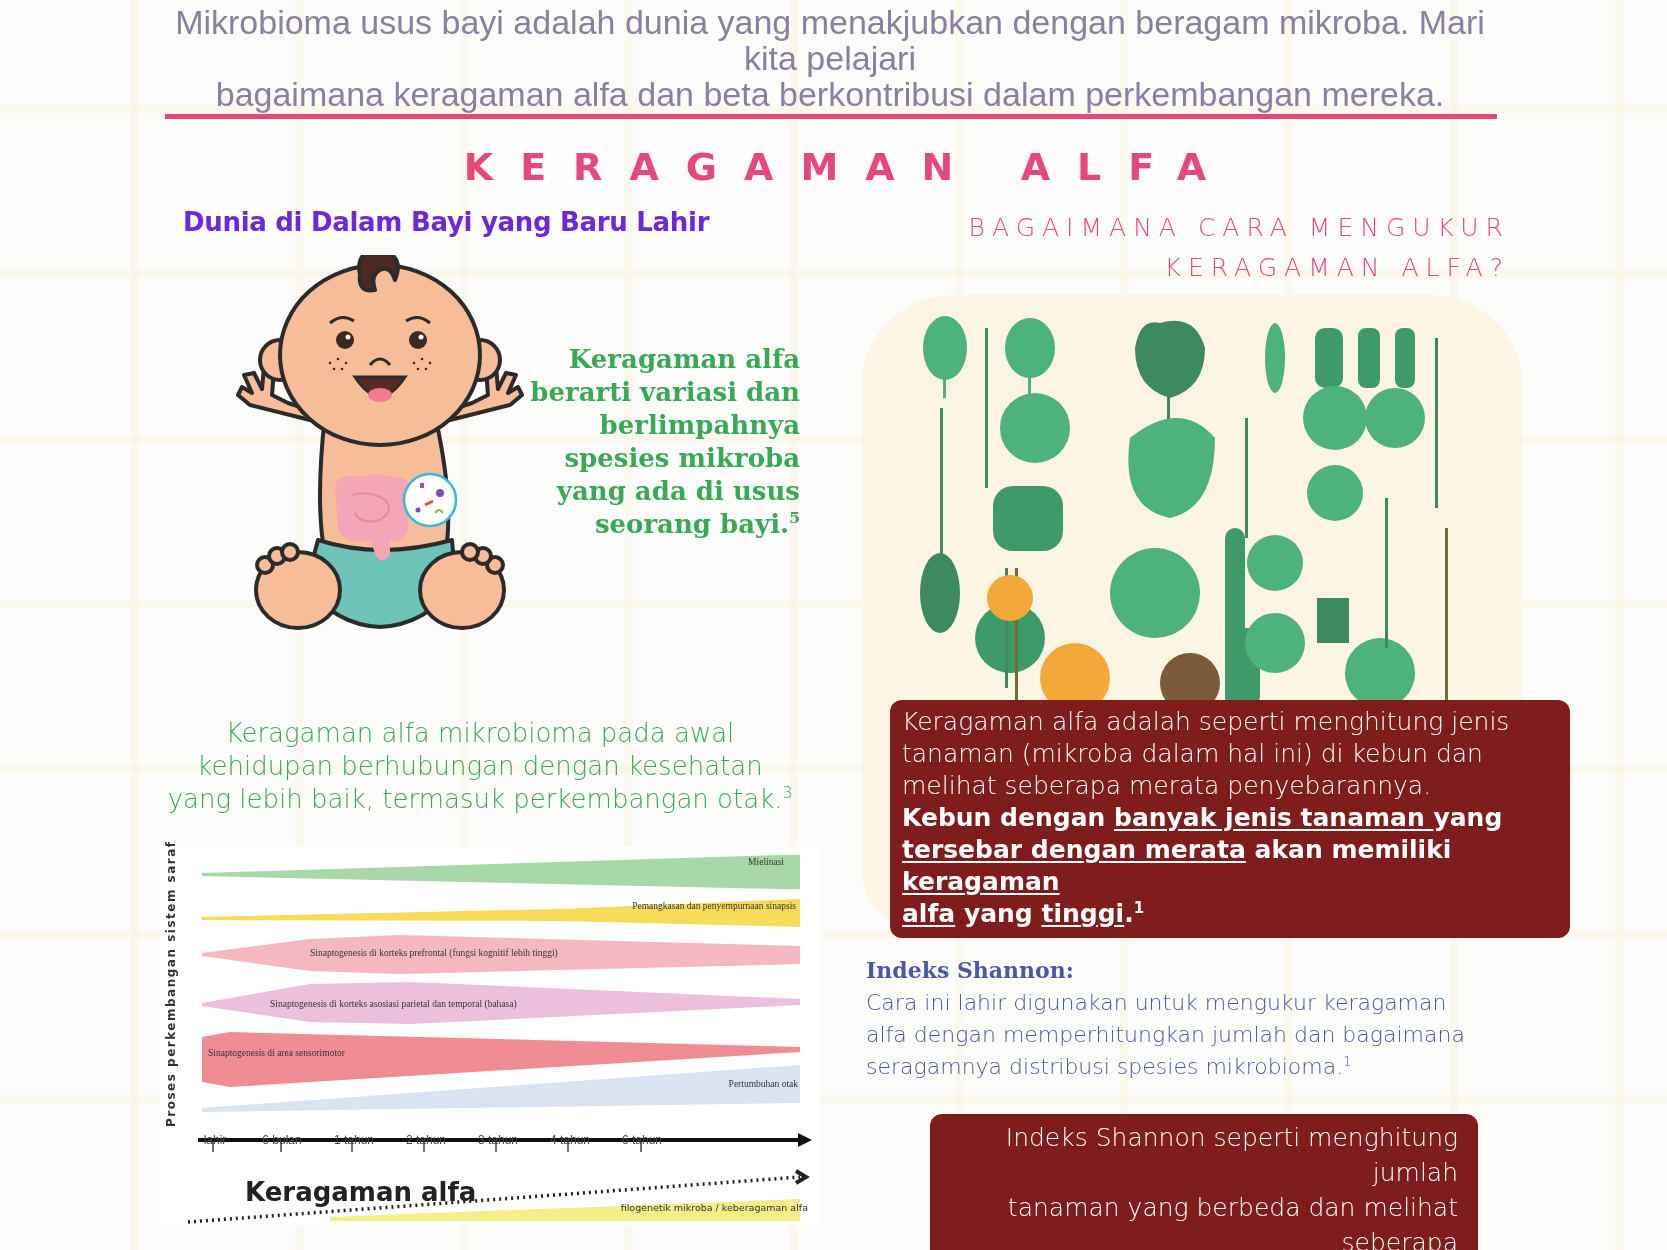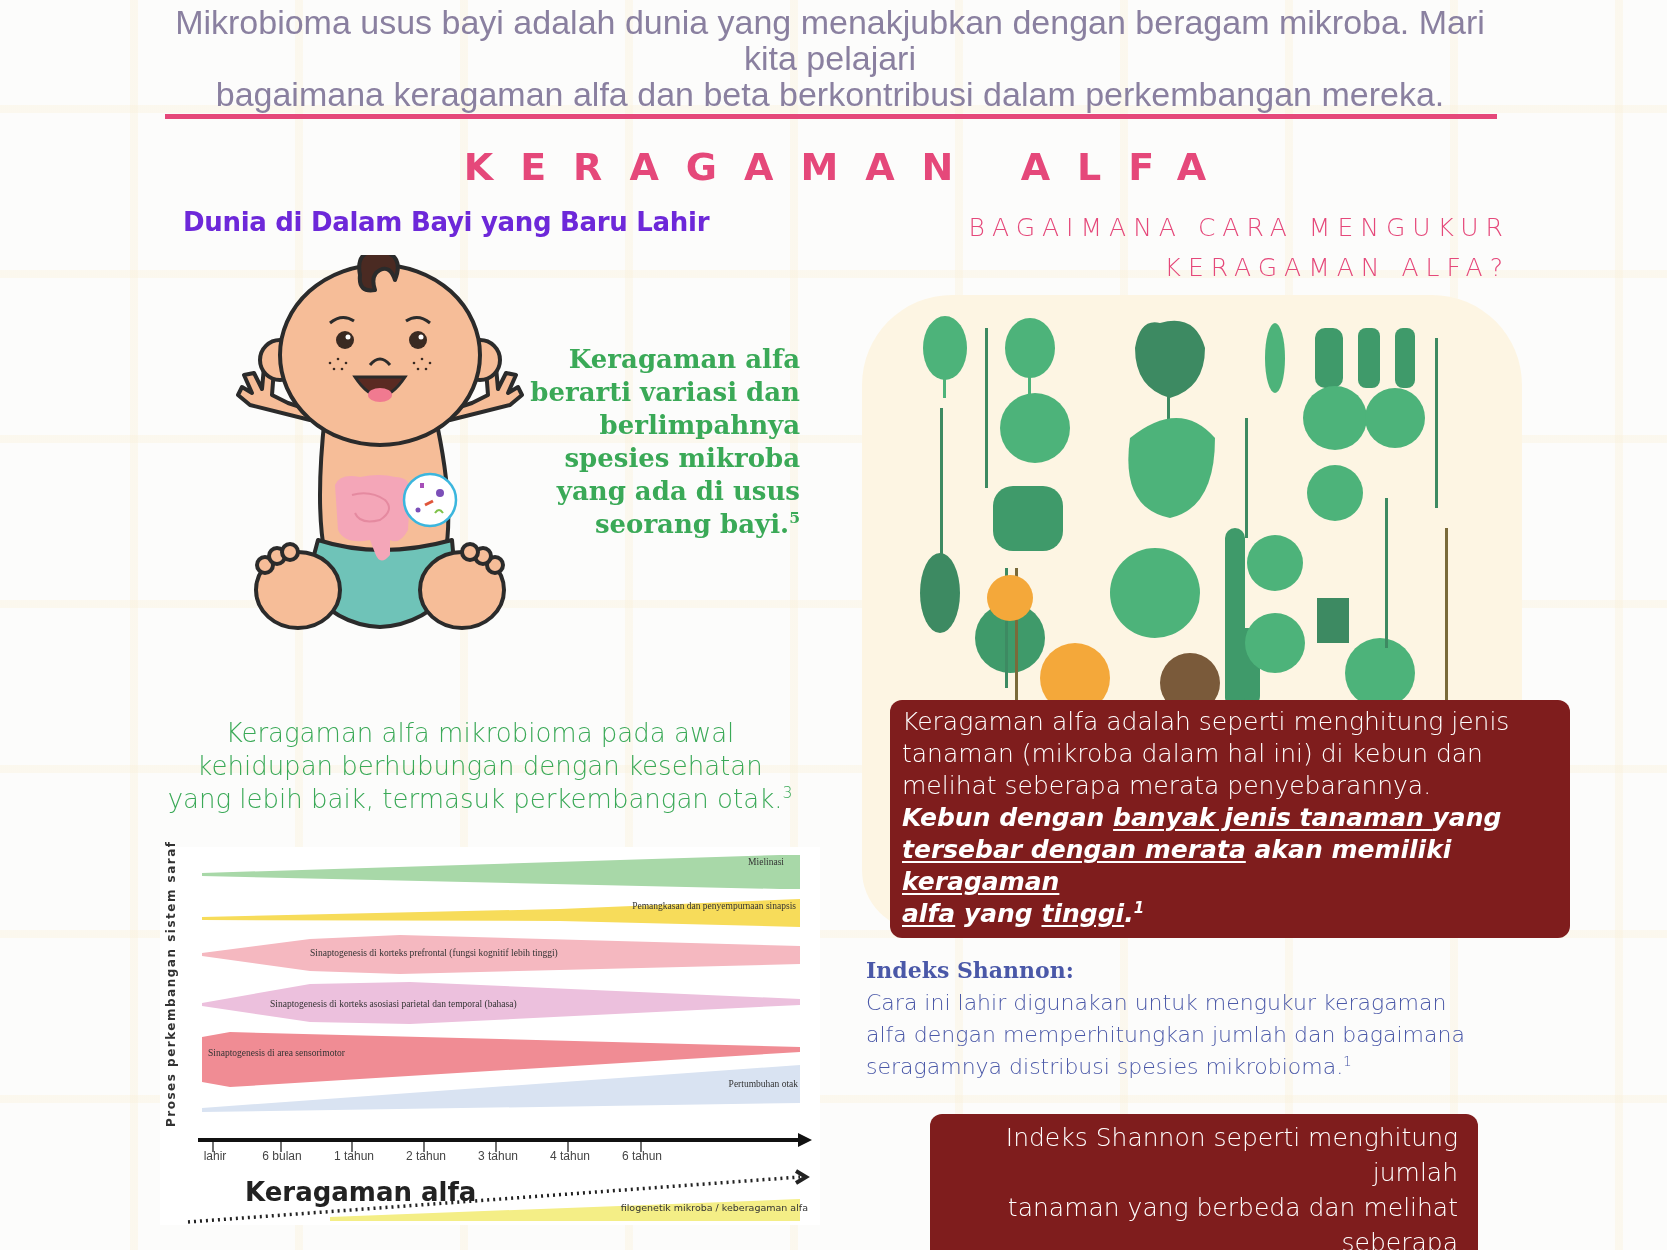--- a/index.html
+++ b/index.html
@@ -60,21 +60,21 @@
   .y-label {
     position: absolute; left: 4px; top: 280px; transform-origin: 0 0; transform: rotate(-90deg);
     white-space: nowrap; font-family: "DejaVu Sans", sans-serif; font-weight: bold;
     font-size: 12px; letter-spacing: 1.5px; color: #333;
   }
   .band-label {
     position: absolute; font-family: Liberation Serif, serif; font-size: 9.5px; color: #333;
     white-space: nowrap;
   }
   .tick-label {
-    position: absolute; top: 302px; font-family: "Liberation Sans", sans-serif;
+    position: absolute; top: 286px; font-family: "Liberation Sans", sans-serif;
     font-size: 12px; color: #444; transform: translateX(-50%); white-space: nowrap;
   }
   .alpha-label {
     position: absolute; left: 85px; top: 330px; font-family: "DejaVu Sans", sans-serif;
     font-weight: bold; font-size: 26px; color: #222;
   }
   .alpha-sub {
     position: absolute; right: 12px; top: 355px; font-family: "DejaVu Sans", sans-serif;
     font-size: 9.5px; color: #333;
   }
@@ -86,21 +86,21 @@
   .garden { left: 915px; top: 308px; width: 555px; height: 400px; }
 
   .green-box {
     background: #7f1d1d; color: #fff; border-radius: 12px;
   }
   .garden-text {
     left: 890px; top: 700px; width: 680px; padding: 6px 10px 8px 12px;
     font-family: "DejaVu Sans", sans-serif; font-size: 25px; line-height: 32px;
   }
   .garden-text .light { font-weight: 300; }
-  .garden-text .bold { font-weight: bold; font-style: italic; }
+  .garden-text .bold { font-weight: bold; }
   .garden-text u { text-decoration-thickness: 2px; text-underline-offset: 3px; }
 
   .shannon-title {
     left: 866px; top: 957px; color: #4a58a8; font-family: "DejaVu Serif", serif;
     font-weight: bold; font-size: 22px;
   }
   .shannon-body {
     left: 866px; top: 987px; width: 600px; color: #4a58a8;
     font-family: "DejaVu Sans", sans-serif; font-size: 22px; line-height: 32px; font-weight: 300;
   }

